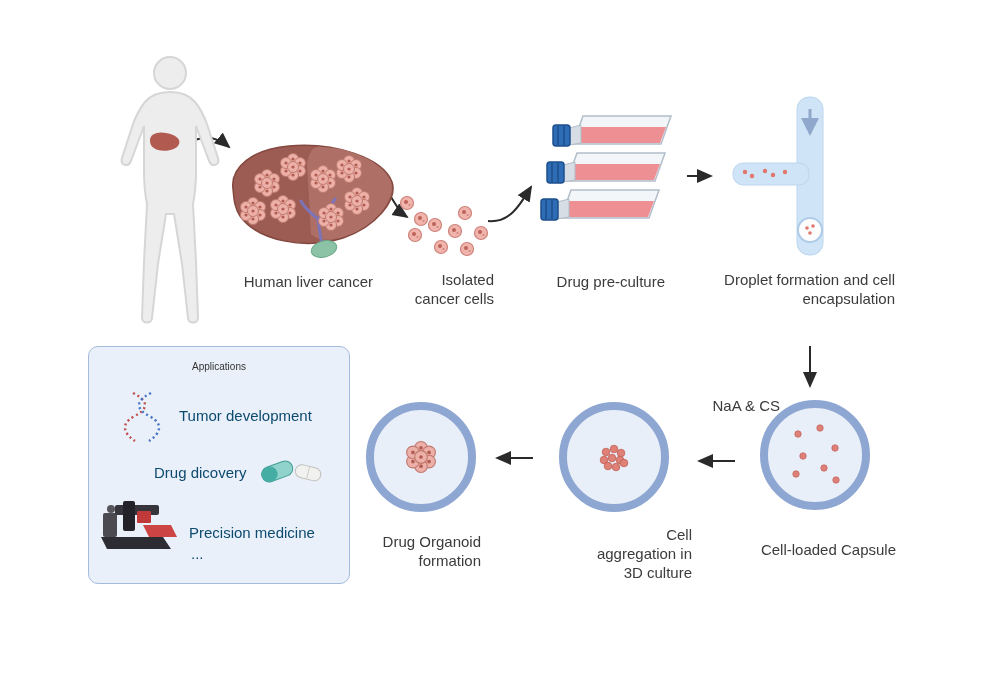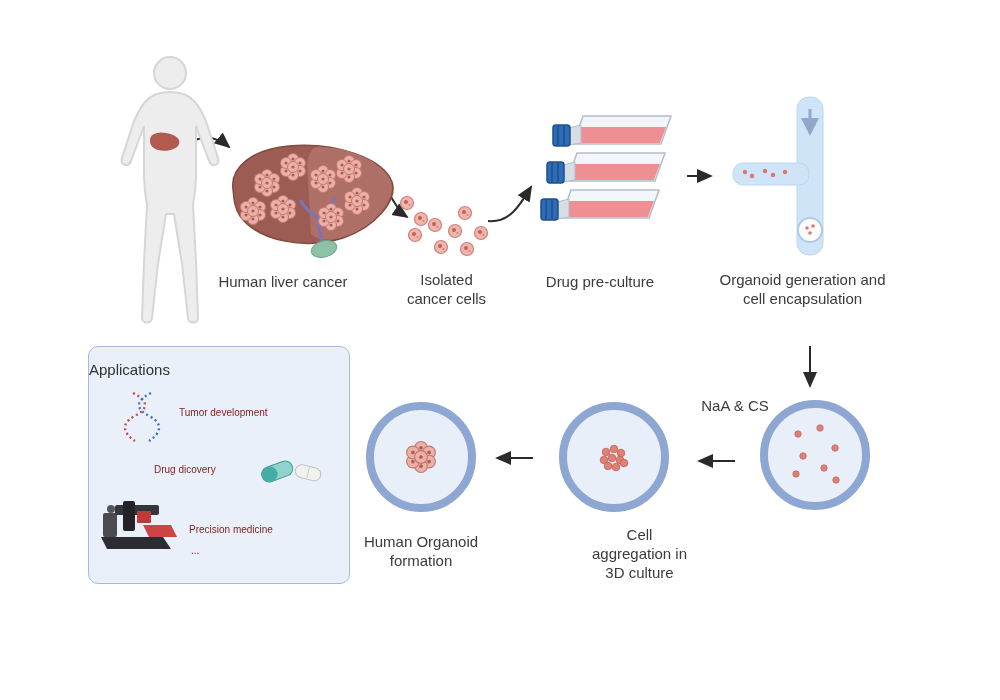--- a/index.html
+++ b/index.html
@@ -1,27 +1,27 @@
 <!DOCTYPE html>
 <html><head>
 <meta charset="utf-8">
 <style>
   *{margin:0;padding:0;box-sizing:border-box}
   html,body{background:#ffffff}
   body{font-family:"Liberation Sans",sans-serif;color:#3b3b3b}
   #canvas{position:relative;width:1000px;height:700px;background:#ffffff;overflow:hidden}
   .abs{position:absolute}
-  .label{position:absolute;font-size:15px;line-height:1.28;color:#3b3b3b;text-align:center}
+  .label{position:absolute;font-size:15px;line-height:1.28;color:#3b3b3b;text-align:right}
   #arrows{position:absolute;left:0;top:0;pointer-events:none}
   .capsule{position:absolute;width:110px;height:110px;border:8px solid #8ea6d2;border-radius:50%;
            background:#e9eff9;display:flex;align-items:center;justify-content:center}
   #apps-box{position:absolute;left:88px;top:346px;width:262px;height:238px;background:#e9f0fa;
             border:1.5px solid #a5bbdb;border-radius:10px}
-  .apps-title{position:absolute;left:0;right:0;top:14px;font-size:15px;color:#333}
-  .item-label{position:absolute;font-size:10px;color:#7f1d1d;white-space:nowrap}
+  .apps-title{position:absolute;left:0;right:0;top:14px;text-align:center;font-size:10px;color:#333}
+  .item-label{position:absolute;font-size:15px;color:#0c4a6e;white-space:nowrap}
 </style>
 </head>
 <body>
 
 <div id="canvas">
 
   <svg width="0" height="0" style="position:absolute" aria-hidden="true">
     <defs>
       <g id="tumor">
         <g fill="#edb0a8" stroke="#c07a70" stroke-width="1">
@@ -222,18 +222,19 @@
       <polygon points="46,28 74,28 80,40 52,40" fill="#cc4444"></polygon>
     </svg>
     <div class="item-label" style="left:100px;top:177px">Precision medicine</div>
 
     <div class="item-label" style="left:102px;top:198px">...</div>
   </div>
 
   <div class="label" style="left:193px;top:272px;width:180px">Human liver cancer</div>
   <div class="label" style="left:399px;top:270px;width:95px">Isolated cancer cells</div>
   <div class="label" style="left:535px;top:272px;width:130px">Drug pre-culture</div>
-  <div class="label" style="left:710px;top:270px;width:185px">Organoid generation and cell encapsulation</div>
+  <div class="label" style="left:710px;top:270px;width:185px">Droplet formation and cell encapsulation</div>
   <div class="label" style="left:690px;top:396px;width:90px">NaA &amp; CS</div>
+  <div class="label" style="left:716px;top:540px;width:180px">Cell-loaded Capsule</div>
   <div class="label" style="left:587px;top:525px;width:105px">Cell aggregation in 3D culture</div>
-  <div class="label" style="left:361px;top:532px;width:120px">Human Organoid formation</div>
+  <div class="label" style="left:361px;top:532px;width:120px">Drug Organoid formation</div>
 
 </div>
 
 </body></html>

